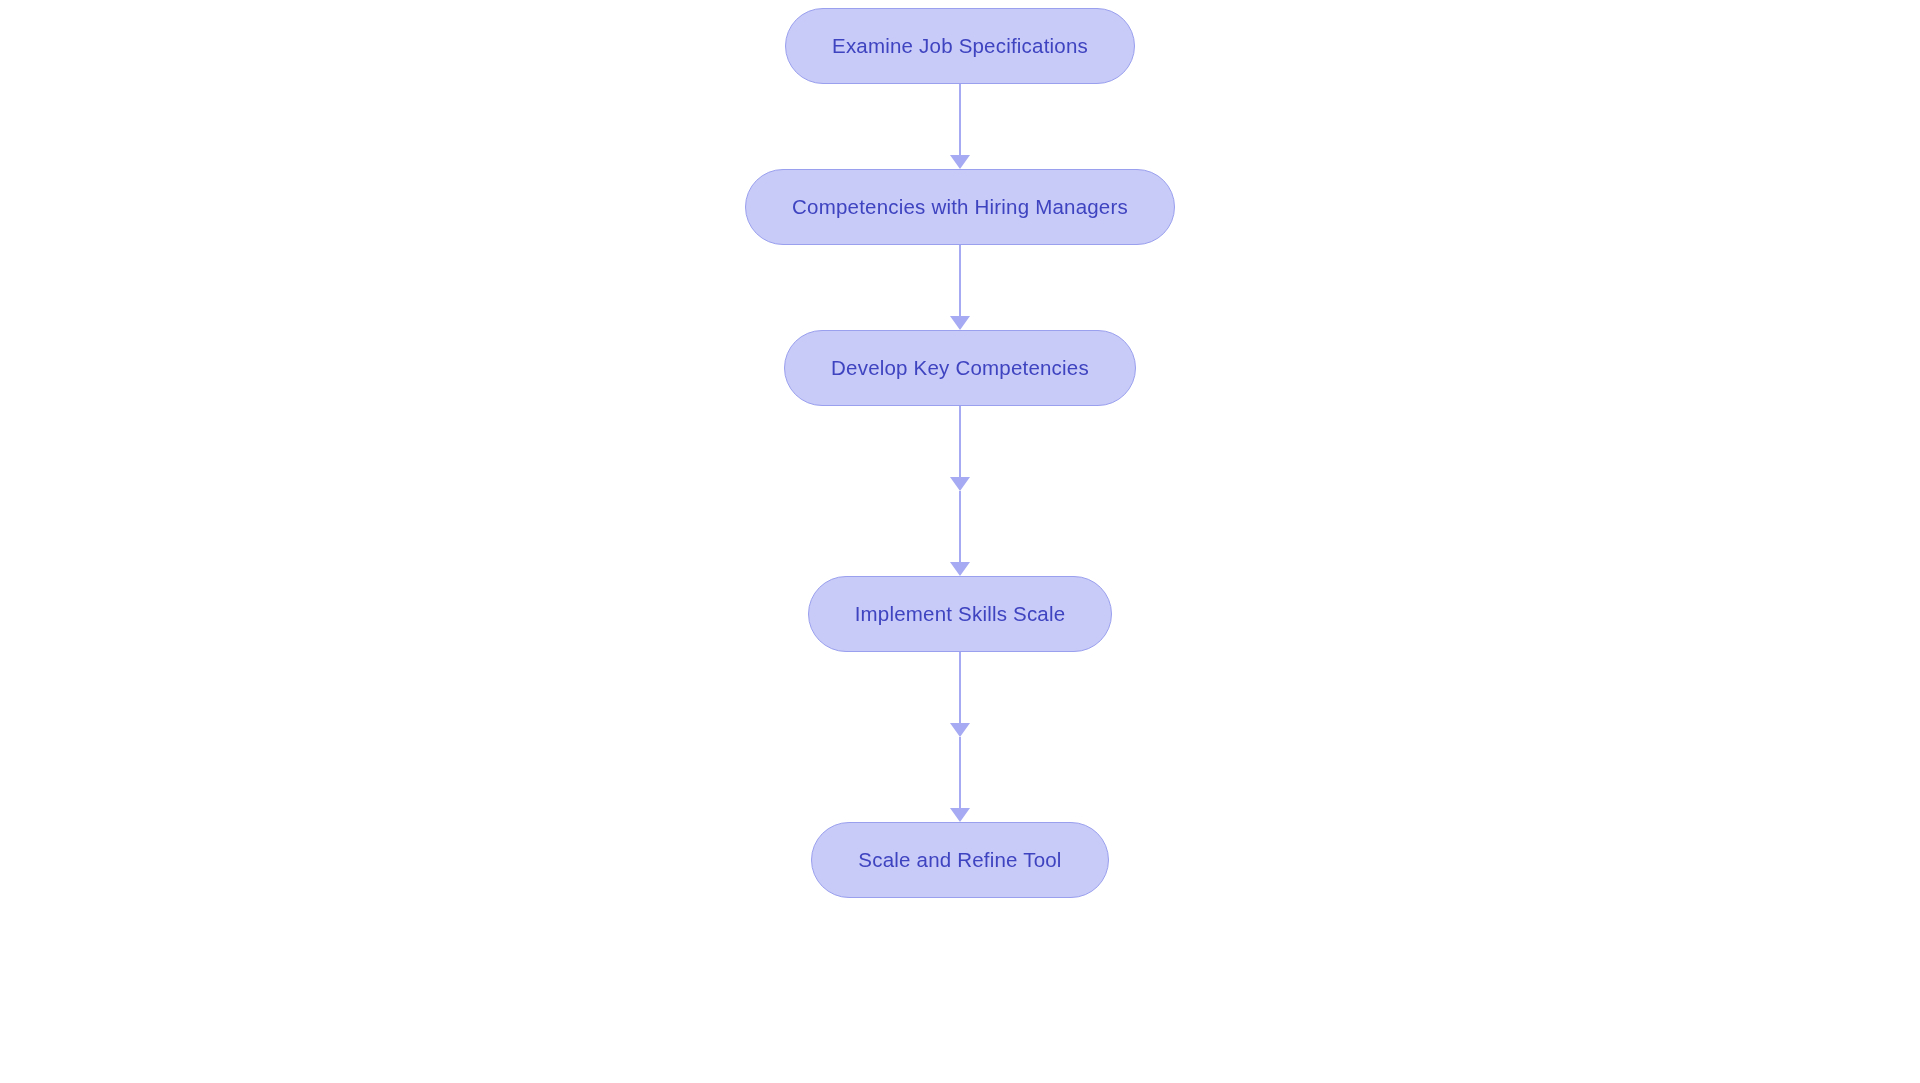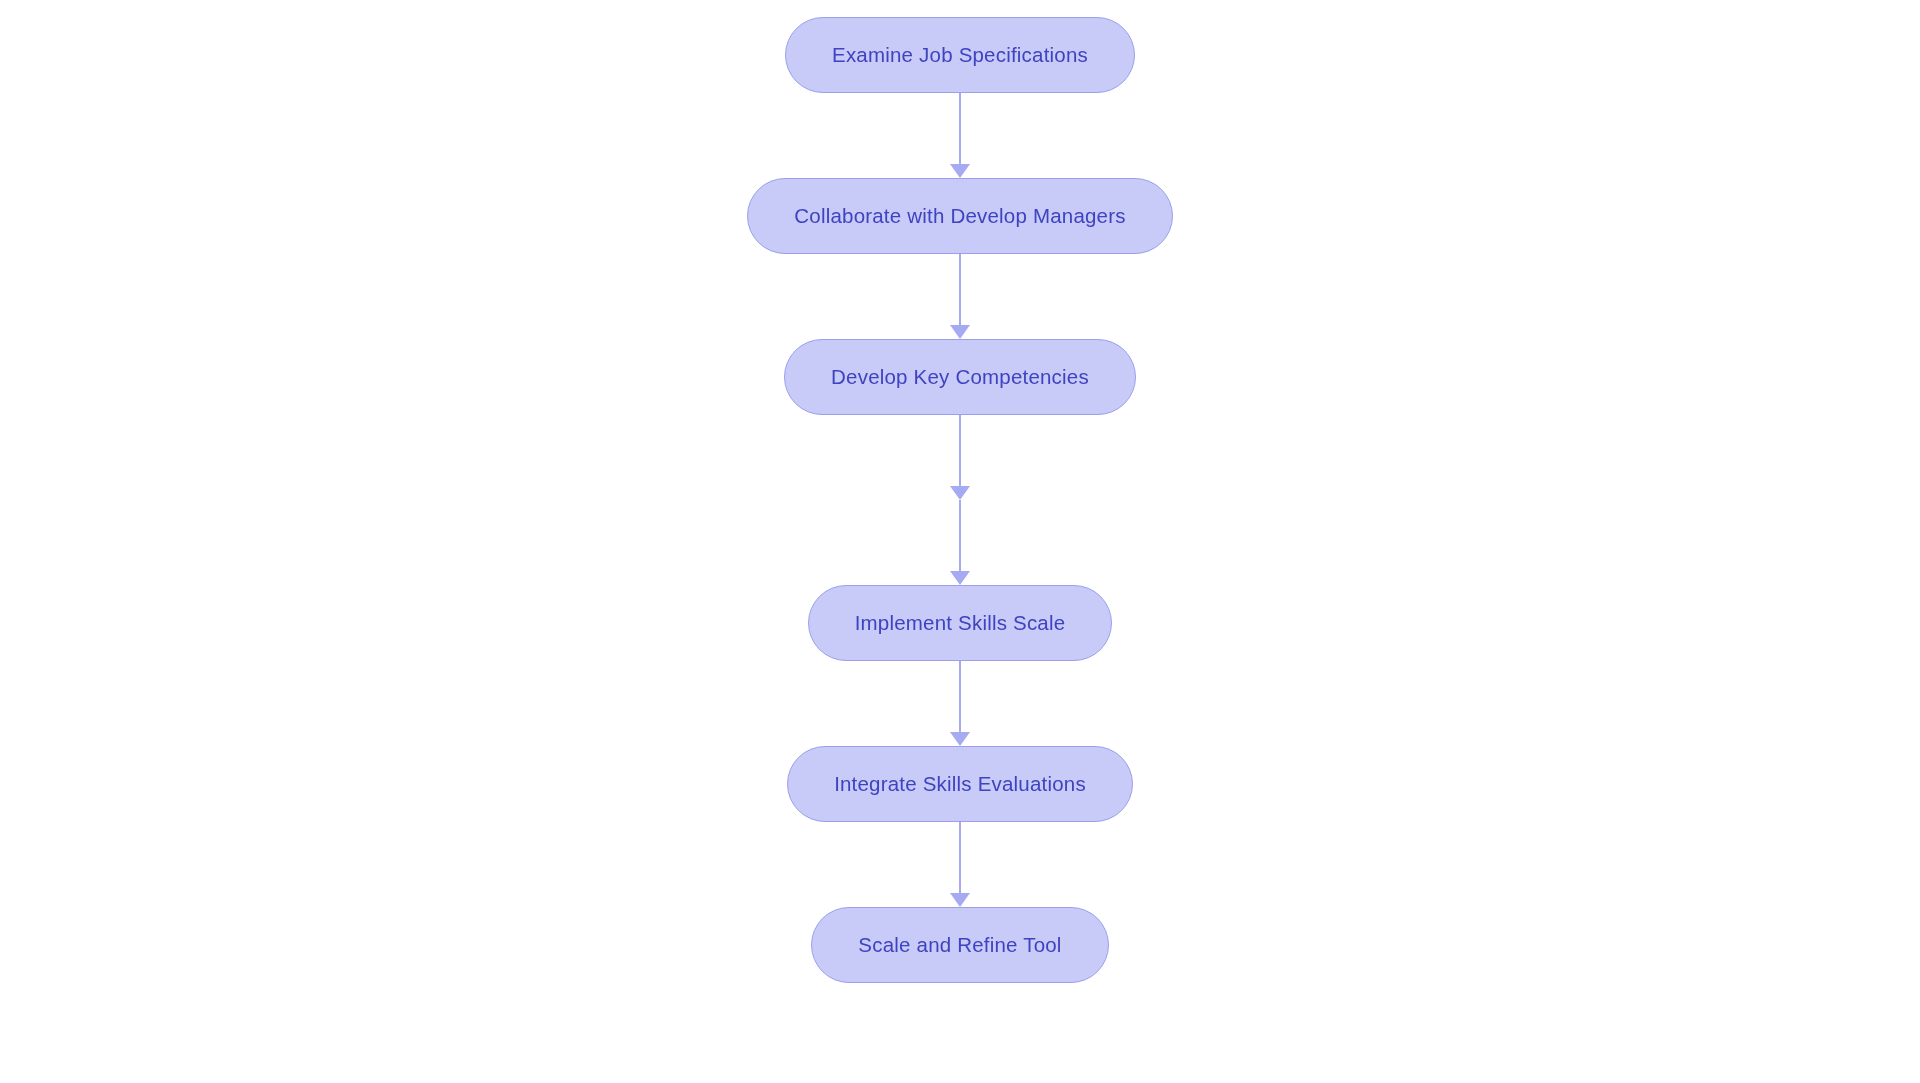--- a/index.html
+++ b/index.html
@@ -10,21 +10,21 @@
   .canvas {
     position: relative;
     width: 1920px;
     height: 1083px;
     background: var(--bg, #ffffff);
     overflow: hidden;
     box-sizing: border-box;
     display: flex;
     flex-direction: column;
     align-items: center;
-    padding-top: 17px;
+    padding-top: 8px;
     font-family: "Liberation Sans", sans-serif;
   }
   .flow-node {
     height: 76px;
     min-height: 76px;
     box-sizing: border-box;
     border-radius: 38px;
     background: var(--node-fill, #c8caf7);
     border: 1.6px solid var(--node-border, #9aa0ee);
     color: var(--node-text, #3e43c0);
@@ -63,21 +63,21 @@
 <div class="canvas">
 
 <div class="flow-node">
     <span>Examine Job Specifications</span>
   </div>
     <div class="connector">
     <div class="shaft"></div>
     <div class="head"></div>
   </div>
     <div class="flow-node">
-    <span>Collaborate with Develop Managers</span>
+    <span>Competencies with Hiring Managers</span>
   </div>
     <div class="connector">
     <div class="shaft"></div>
     <div class="head"></div>
   </div>
     <div class="flow-node">
     <span>Develop Key Competencies</span>
   </div>
     <div class="connector">
     <div class="shaft"></div>
@@ -87,23 +87,20 @@
     <div class="shaft"></div>
     <div class="head"></div>
   </div>
     <div class="flow-node">
     <span>Implement Skills Scale</span>
   </div>
     <div class="connector">
     <div class="shaft"></div>
     <div class="head"></div>
   </div>
-    <div class="flow-node">
-    <span>Integrate Skills Evaluations</span>
-  </div>
     <div class="connector">
     <div class="shaft"></div>
     <div class="head"></div>
   </div>
     <div class="flow-node">
     <span>Scale and Refine Tool</span>
   </div>
   </div>
 
 </body></html>

